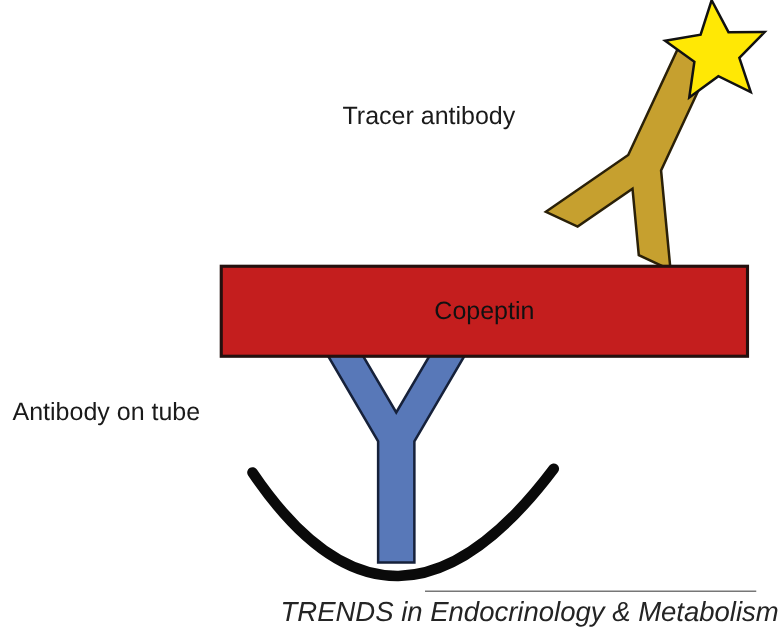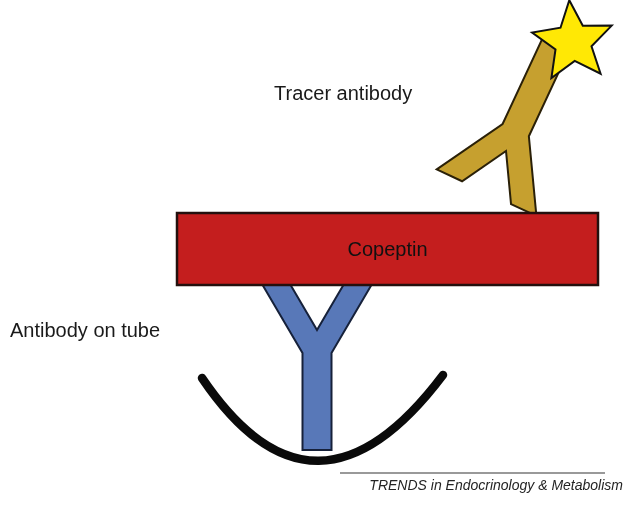--- a/index.html
+++ b/index.html
@@ -35,21 +35,21 @@
     width: 421px;
     text-align: center;
     color: #111111;
     font-size: 20px;
   }
   .caption {
     position: absolute;
     right: 13px;
     top: 477px;
     color: #242424;
-    font-size: 14px;
+    font-size: 22px;
     font-style: italic;
     white-space: nowrap;
   }
 </style>
 </head>
 <body>
 
 <div class="figure">
 
   <svg width="624" height="505" viewBox="0 0 624 505">

